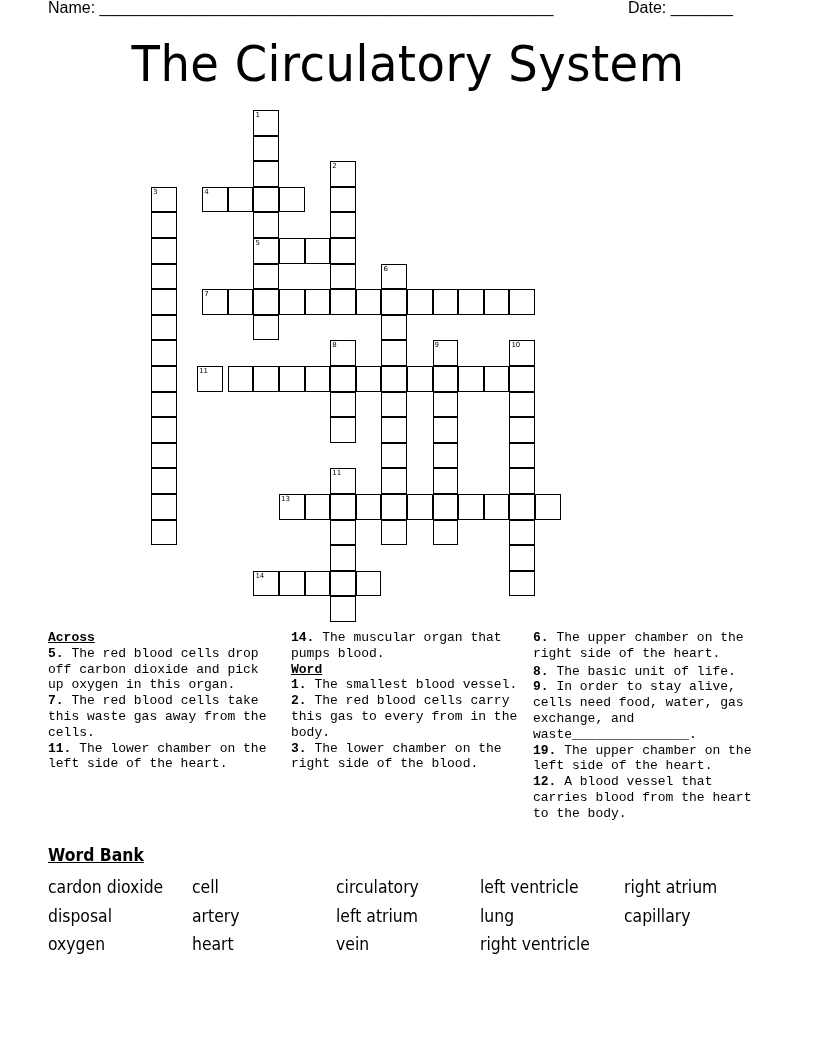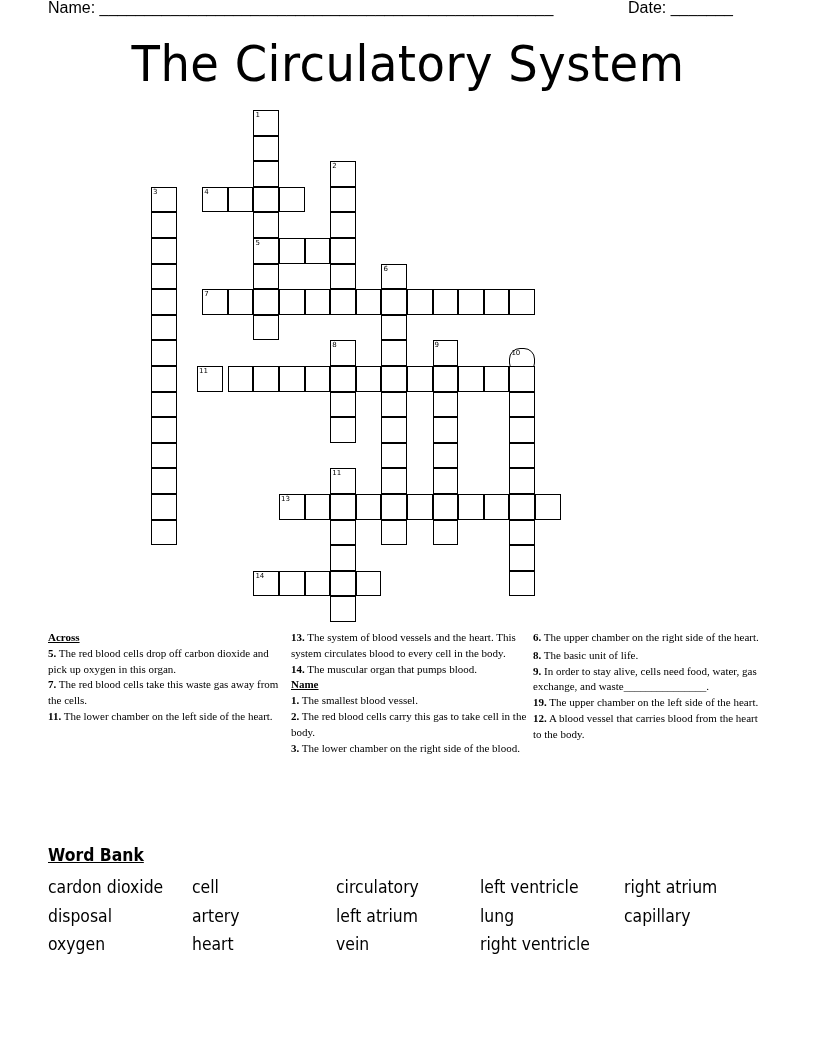--- a/index.html
+++ b/index.html
@@ -4,21 +4,21 @@
 <style>
   html, body { margin:0; padding:0; background:#ffffff; }
   body { width:816px; height:1056px; position:relative; overflow:hidden; color:#000; font-family:"DejaVu Sans", sans-serif; }
   .header-line { position:absolute; top:0; left:48px; width:720px; height:20px; font-family:"Liberation Sans", sans-serif; font-size:16px; line-height:18px; }
   .header-line .name { position:absolute; left:0; top:-1px; }
   .header-line .date { position:absolute; left:580px; top:-1px; }
   .title { position:absolute; top:34px; left:0; width:816px; text-align:center; font-family:"DejaVu Sans", sans-serif; font-size:50px; line-height:60px; letter-spacing:0.5px; font-weight:normal; transform:scaleX(0.93); transform-origin:center; }
   .grid { position:absolute; left:151px; top:110px; }
   .cell { position:absolute; width:25.6px; height:25.6px; box-sizing:border-box; border:1px solid #000; background:#fff; }
   .cell .num { position:absolute; left:1px; top:0px; font-family:"DejaVu Sans", sans-serif; font-size:7px; line-height:8px; }
-  .clues { position:absolute; top:630px; font-family:Liberation Serif, serif; font-size:11px; line-height:15.8px; }
+  .clues { position:absolute; top:630px; font-family:Liberation Mono, monospace; font-size:13px; line-height:15.8px; }
   .clues .hd { text-decoration:underline; font-weight:bold; }
   .clues .clue { margin:0; }
   .clues .clue b { font-weight:bold; }
   .col1 { left:48px; width:232px; }
   .col2 { left:291px; width:236px; }
   .col3 { left:533px; width:236px; }
   .gap { height:2px; }
   .wb-title { position:absolute; left:48px; top:845px; font-family:"DejaVu Sans", sans-serif; font-size:17px; font-weight:bold; text-decoration:underline; transform:scaleX(0.92); transform-origin:left; }
   .wb { position:absolute; left:48px; top:873px; font-family:"DejaVu Sans", sans-serif; font-size:17px; line-height:28.5px; }
   .wb .row { position:relative; height:28.5px; }
@@ -113,21 +113,21 @@
     <div class="cell" style="left: 281.6px; top: 230.4px;">
       <span class="num">9</span>
     </div>
     <div class="cell" style="left: 281.6px; top: 256px;"></div>
     <div class="cell" style="left: 281.6px; top: 281.6px;"></div>
     <div class="cell" style="left: 281.6px; top: 307.2px;"></div>
     <div class="cell" style="left: 281.6px; top: 332.8px;"></div>
     <div class="cell" style="left: 281.6px; top: 358.4px;"></div>
     <div class="cell" style="left: 281.6px; top: 384px;"></div>
     <div class="cell" style="left: 281.6px; top: 409.6px;"></div>
-    <div class="cell" style="left: 358.4px; top: 238px; border-radius: 11px;">
+    <div class="cell" style="left: 358.4px; top: 230px;">
       <span class="num">10</span>
     </div>
     <div class="cell" style="left: 358.4px; top: 256px;"></div>
     <div class="cell" style="left: 358.4px; top: 281.6px;"></div>
     <div class="cell" style="left: 358.4px; top: 307.2px;"></div>
     <div class="cell" style="left: 358.4px; top: 332.8px;"></div>
     <div class="cell" style="left: 358.4px; top: 358.4px;"></div>
     <div class="cell" style="left: 358.4px; top: 384px;"></div>
     <div class="cell" style="left: 358.4px; top: 409.6px;"></div>
     <div class="cell" style="left: 358.4px; top: 435.2px;"></div>
@@ -169,25 +169,24 @@
   </div>
 
 <div class="clues col1">
   <div class="hd">Across</div>
   <div class="clue"><b>5.</b><span> The red blood cells drop off carbon dioxide and pick up oxygen in this organ.</span></div>
   <div class="clue"><b>7.</b><span> The red blood cells take this waste gas away from the cells.</span></div>
   <div class="clue"><b>11.</b><span> The lower chamber on the left side of the heart.</span></div>
 </div>
 
 <div class="clues col2">
-  <div class="clue"><b>13.</b><span> The system of blood vessels and the heart. This system circulates blood to every cell in the body.</span></div>
   <div class="clue"><b>14.</b><span> The muscular organ that pumps blood.</span></div>
-  <div class="hd">Name</div>
+  <div class="hd">Word</div>
   <div class="clue"><b>1.</b><span> The smallest blood vessel.</span></div>
-  <div class="clue"><b>2.</b><span> The red blood cells carry this gas to take cell in the body.</span></div>
+  <div class="clue"><b>2.</b><span> The red blood cells carry this gas to every from in the body.</span></div>
   <div class="clue"><b>3.</b><span> The lower chamber on the right side of the blood.</span></div>
 </div>
 
 <div class="clues col3">
   <div class="clue"><b>6.</b><span> The upper chamber on the right side of the heart.</span></div>
   <div class="gap"></div>
   <div class="clue"><b>8.</b><span> The basic unit of life.</span></div>
   <div class="clue"><b>9.</b><span> In order to stay alive, cells need food, water, gas exchange, and waste_______________.</span></div>
   <div class="clue"><b>19.</b><span> The upper chamber on the left side of the heart.</span></div>
   <div class="clue"><b>12.</b><span> A blood vessel that carries blood from the heart to the body.</span></div>

